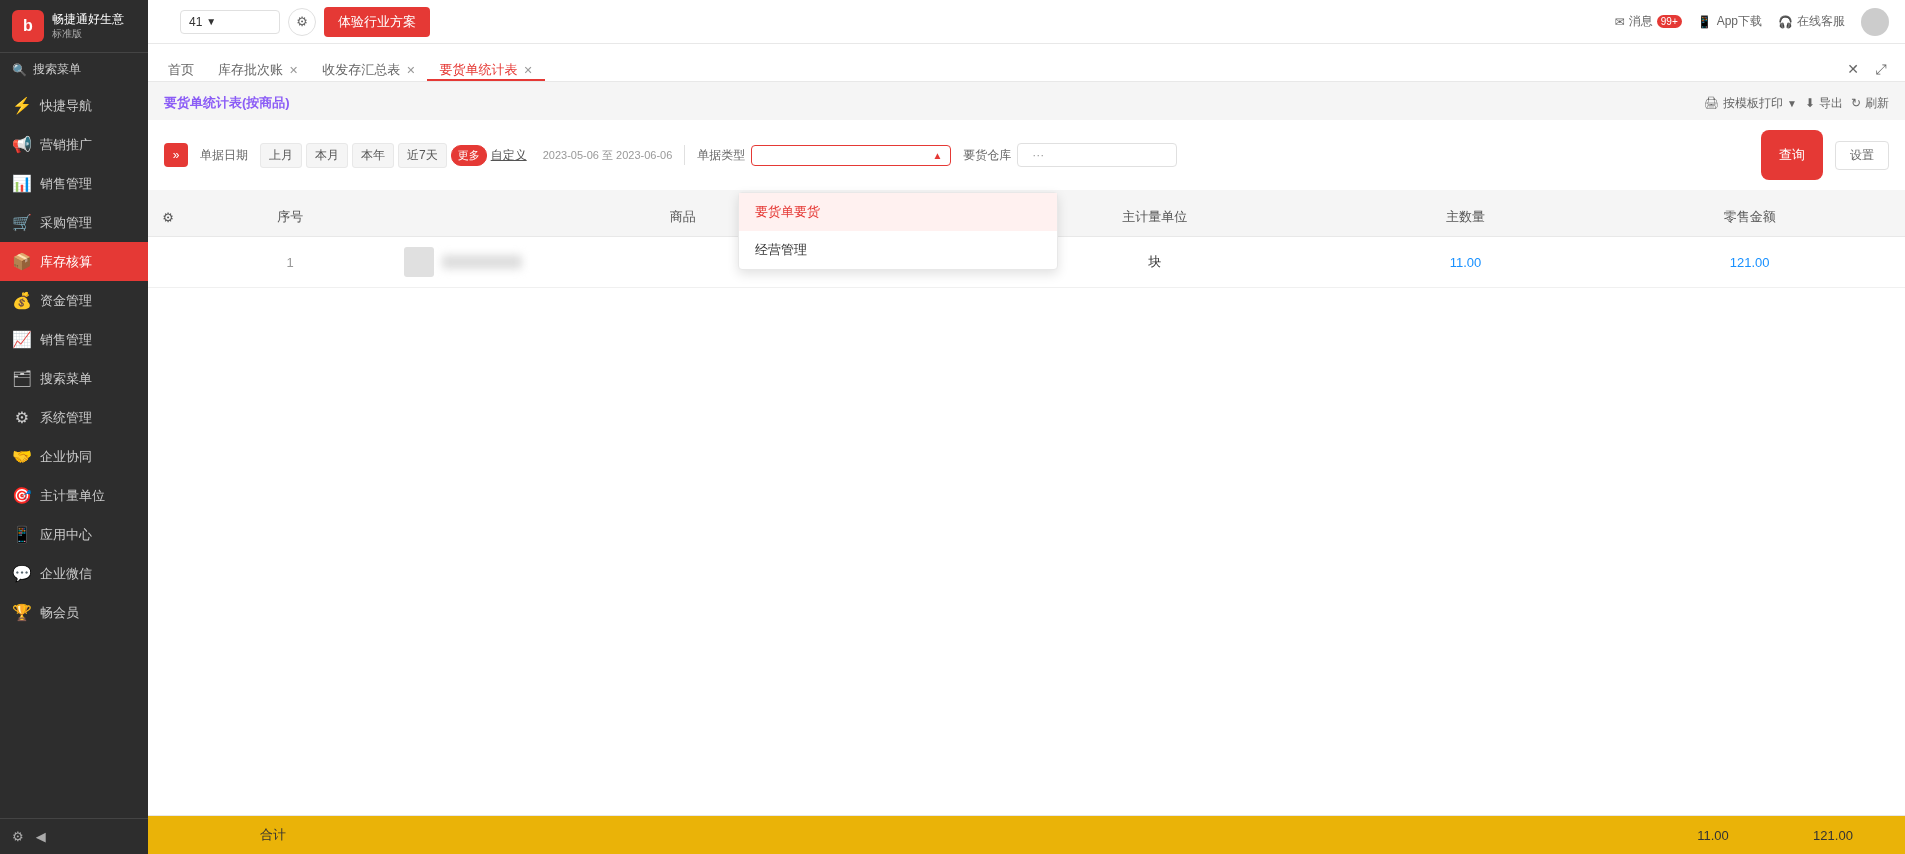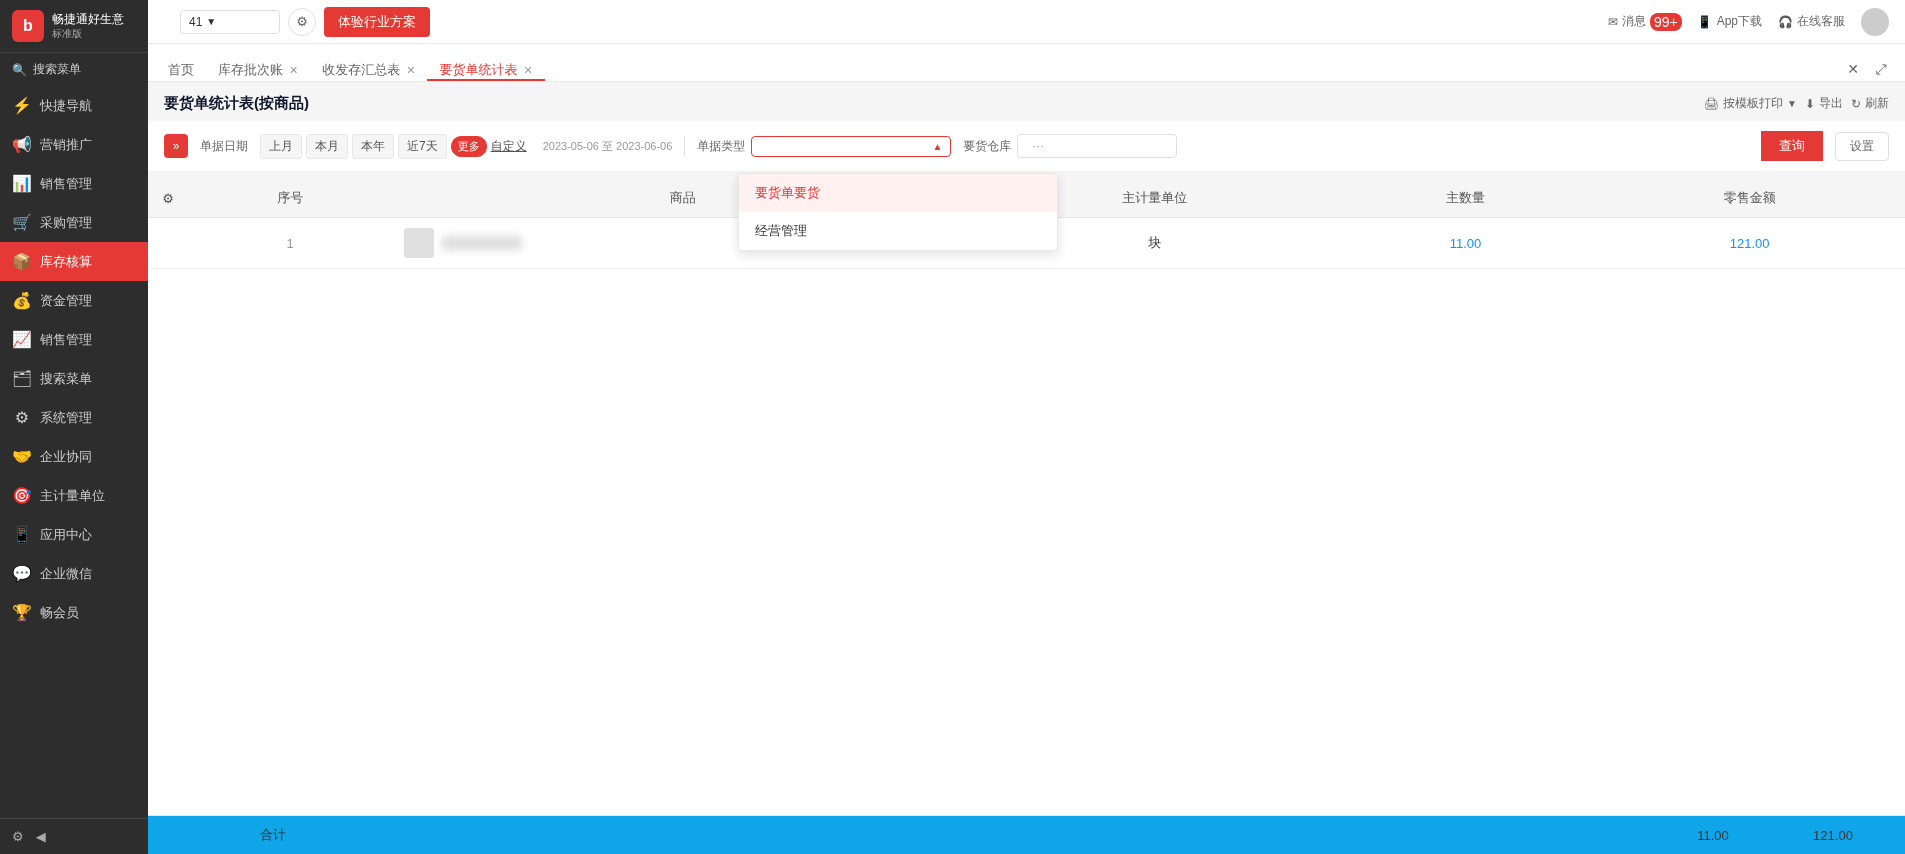--- a/index.html
+++ b/index.html
@@ -122,21 +122,21 @@
       font-size: 13px;
       cursor: pointer;
     }
     .topbar-right { display: flex; align-items: center; gap: 16px; }
     .topbar-msg {
       display: flex; align-items: center; gap: 4px;
       font-size: 12px; color: #666; cursor: pointer; position: relative;
     }
     .badge {
       background: #e53935; color: #fff;
-      font-size: 14px; padding: 1px 4px;
+      font-size: 10px; padding: 1px 4px;
       border-radius: 8px; min-width: 18px; text-align: center;
     }
     .topbar-app, .topbar-service { display: flex; align-items: center; gap: 4px; font-size: 12px; color: #666; cursor: pointer; }
     .topbar-avatar { width: 28px; height: 28px; background: #ccc; border-radius: 50%; cursor: pointer; }
 
     
     .tab-bar {
       height: 38px;
       background: #fff;
       display: flex;
@@ -169,21 +169,21 @@
     }
 
     
     .page-header {
       display: flex;
       align-items: center;
       justify-content: space-between;
       padding: 12px 16px 8px;
       background: #f5f5f5;
     }
-    .page-title { font-size: 15px; font-weight: bold; color: #0f172a; }
+    .page-title { font-size: 13px; font-weight: bold; color: #8b5cf6; }
     .page-actions { display: flex; align-items: center; gap: 8px; }
     .action-btn {
       display: flex; align-items: center; gap: 4px;
       font-size: 12px; color: #666; cursor: pointer;
     }
 
     
     .filter-bar {
       background: #fff;
       margin: 0 0 8px 0;
@@ -243,22 +243,22 @@
       padding: 4px 8px;
       font-size: 12px;
       min-width: 160px;
       cursor: pointer;
       color: #333;
     }
     .warehouse-more { color: #999; font-size: 12px; cursor: pointer; }
 
     .query-btn {
       background: #e53935; color: #fff;
-      border: none; border-radius: 0;
-      padding: 6px 18px;
+      border: none; border-radius: 8px;
+      padding: 16px 18px;
       font-size: 13px; cursor: pointer;
       margin-left: auto;
     }
     .set-btn {
       background: #fff; color: #666;
       border: 1px solid #e0e0e0; border-radius: 4px;
       padding: 5px 14px;
       font-size: 12px; cursor: pointer;
     }
 
@@ -311,21 +311,21 @@
       border-bottom: 1px solid #f0f0f0;
       color: #333;
     }
     .td-link { color: #1890ff; cursor: pointer; }
 
     .product-cell { display: flex; align-items: center; gap: 8px; }
     .product-img { width: 30px; height: 30px; background: #e0e0e0; border-radius: 3px; }
 
     
     .table-footer {
-      background: #0ea5e9;
+      background: #eab308;
       border-top: 1px solid #e8e8e8;
       display: flex;
       align-items: center;
       padding: 10px 12px;
       font-size: 13px;
       color: #333;
       flex-shrink: 0;
     }
     .th-settings { width: 40px; }
 

